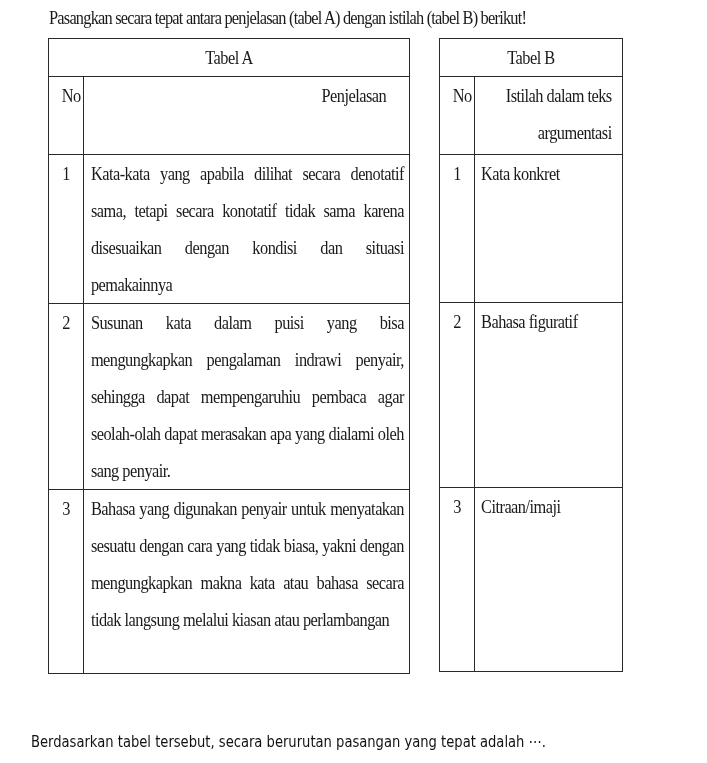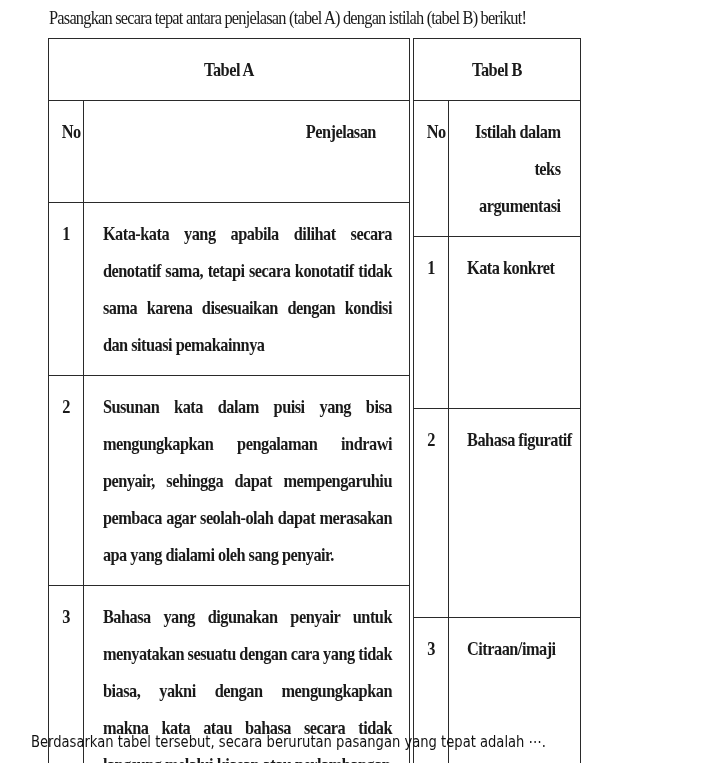--- a/index.html
+++ b/index.html
@@ -31,26 +31,26 @@
     table.tbl {
       position: absolute;
       border-collapse: collapse;
       table-layout: fixed;
       font-size: 19px;
       line-height: 37px;
       letter-spacing: -0.6px;
     }
     table.tbl td, table.tbl th {
       border: 1.5px solid #2a2a2a;
-      padding: 12px;
+      padding: 0;
       vertical-align: top;
-      font-weight: bold;
+      font-weight: normal;
     }
     #table-a { left: 48px; top: 38px; width: 362px; }
-    #table-b { left: 413px; top: 38px; width: 168px; }
+    #table-b { left: 439px; top: 38px; width: 184px; }
     .title-row th { height: 37px; text-align: center; vertical-align: middle; }
     .head-row th { height: 77px; text-align: right; }
     .no-col { width: 35px; text-align: center; }
     .row-1 td { height: 147px; }
     .row-2 td { height: 184px; }
     .row-3 td { height: 183px; }
     .cell-text {
       display: block;
       padding: 0 5px 0 8px;
       transform: scaleX(0.86);

